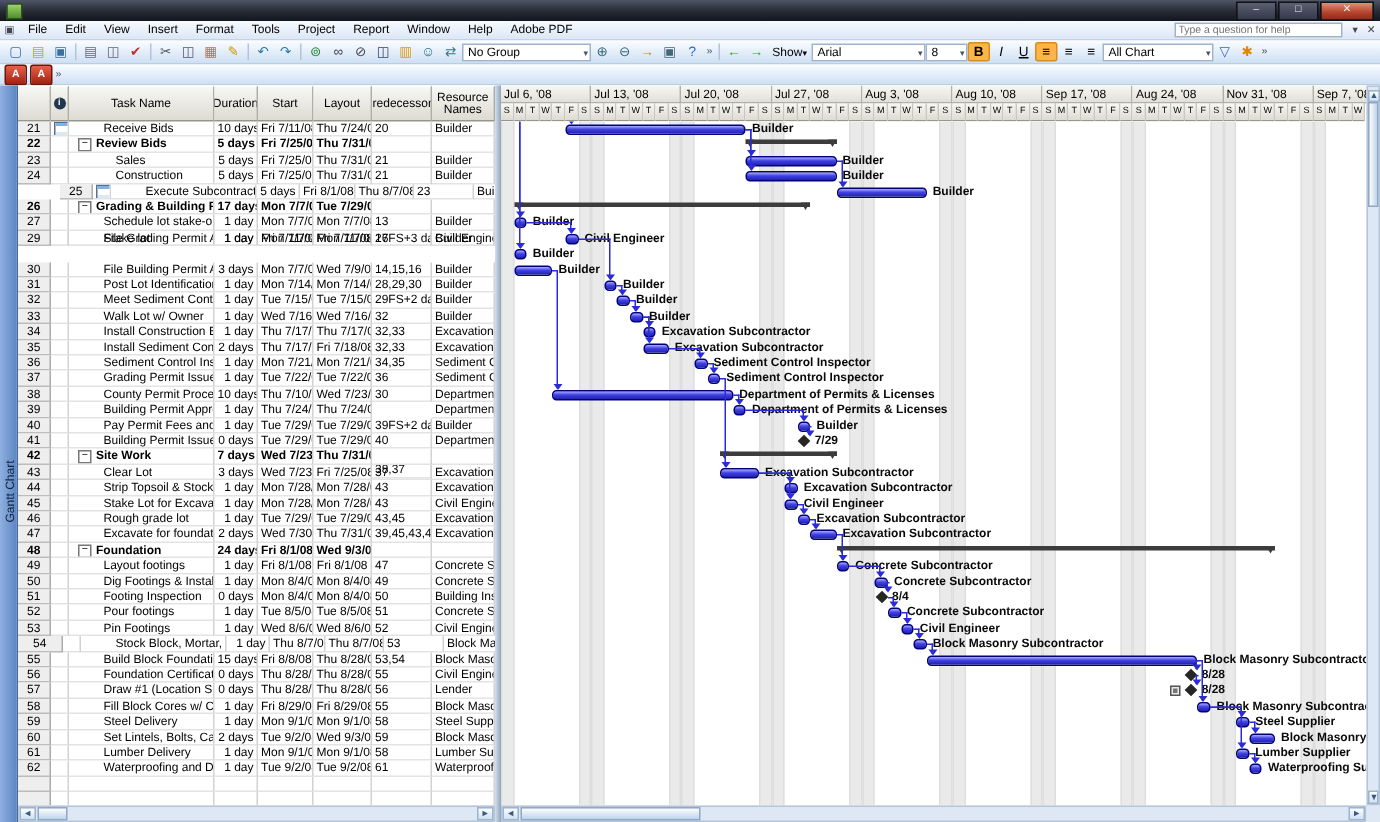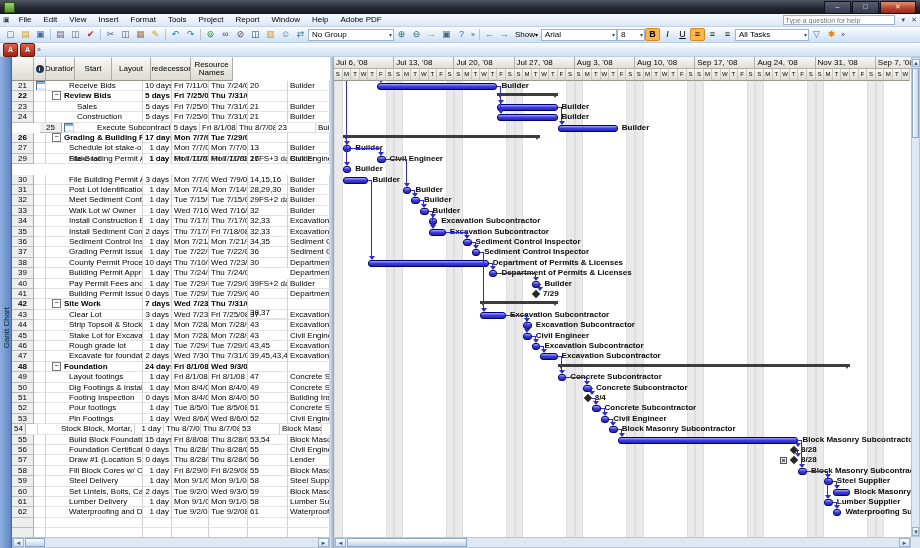--- a/index.html
+++ b/index.html
@@ -172,21 +172,21 @@
   <span class="tb-dd" style="width:28px">
     <span>8</span>
   </span>
   <span class="tbi hl" style="font-weight:bold">B</span>
   <span class="tbi" style="font-style:italic">I</span>
   <span class="tbi" style="text-decoration:underline">U</span>
   <span class="tbi hl">≡</span>
   <span class="tbi">≡</span>
   <span class="tbi">≡</span>
   <span class="tb-dd" style="width:74px">
-    <span>All Tasks</span>
+    <span>All Chart</span>
   </span>
   <span class="tbi" style="color:#36c">▽</span>
   <span class="tbi" style="color:#d80">✱</span>
   <span class="ovf">»</span>
 </div>
 
 <div id="tb2" class="toolbar">
   <span class="pdfic">A</span>
   <span class="pdfic" style="margin-left:2px">A</span>
   <span class="ovf">»</span>
@@ -196,20 +196,21 @@
   <div id="viewbar">
     <span>Gantt Chart</span>
   </div>
 
   <div id="tablepane">
     <div id="thead">
         <div class="hcell" style="width: 22px; height: 24px;"></div>
         <div class="hcell" style="width: 12px; height: 24px;">
           <div class="info-hd">i</div>
         </div>
+        <div class="hcell" style="width: 97px; height: 24px;">Task Name</div>
         <div class="hcell" style="width: 29px; height: 24px;">Duration</div>
         <div class="hcell" style="width: 37px; height: 24px;">Start</div>
         <div class="hcell" style="width: 39px; height: 24px;">Layout</div>
         <div class="hcell" style="width: 40px; height: 24px;">Predecessors</div>
         <div class="hcell" style="width: 42px; height: 24px;">Resource Names</div>
       </div>
     <div id="task-rows">
         <div class="trow" style="top: 0px;">
           <div class="tcell c-id" style="width: 22px;">21</div>
           <div class="tcell" style="width: 12px;"><span class="note-ic"></span></div>
@@ -534,21 +535,21 @@
           <div class="tcell c-id" style="width: 22px;">53</div>
           <div class="tcell" style="width: 12px;"></div>
           <div class="tcell" style="width: 97px; padding-left: 23px;">Pin Footings</div>
           <div class="tcell rt" style="width: 29px;">1 day</div>
           <div class="tcell rt" style="width: 37px;">Wed 8/6/08</div>
           <div class="tcell rt" style="width: 39px;">Wed 8/6/08</div>
           <div class="tcell" style="width: 40px;">52</div>
           <div class="tcell" style="width: 42px;">Civil Engineer</div>
         </div>
         <div class="trow" style="top: 343.2px;">
-          <div class="tcell c-id" style="width: 14px;">54</div>
+          <div class="tcell c-id" style="width: 30px;">54</div>
           <div class="tcell" style="width: 12px;"></div>
           <div class="tcell" style="width: 97px; padding-left: 23px;">Stock Block, Mortar, Sand</div>
           <div class="tcell rt" style="width: 29px;">1 day</div>
           <div class="tcell rt" style="width: 37px;">Thu 8/7/08</div>
           <div class="tcell rt" style="width: 39px;">Thu 8/7/08</div>
           <div class="tcell" style="width: 40px;">53</div>
           <div class="tcell" style="width: 42px;">Block Masonry Subcontractor</div>
         </div>
         <div class="trow" style="top: 353.6px;">
           <div class="tcell c-id" style="width: 22px;">55</div>

